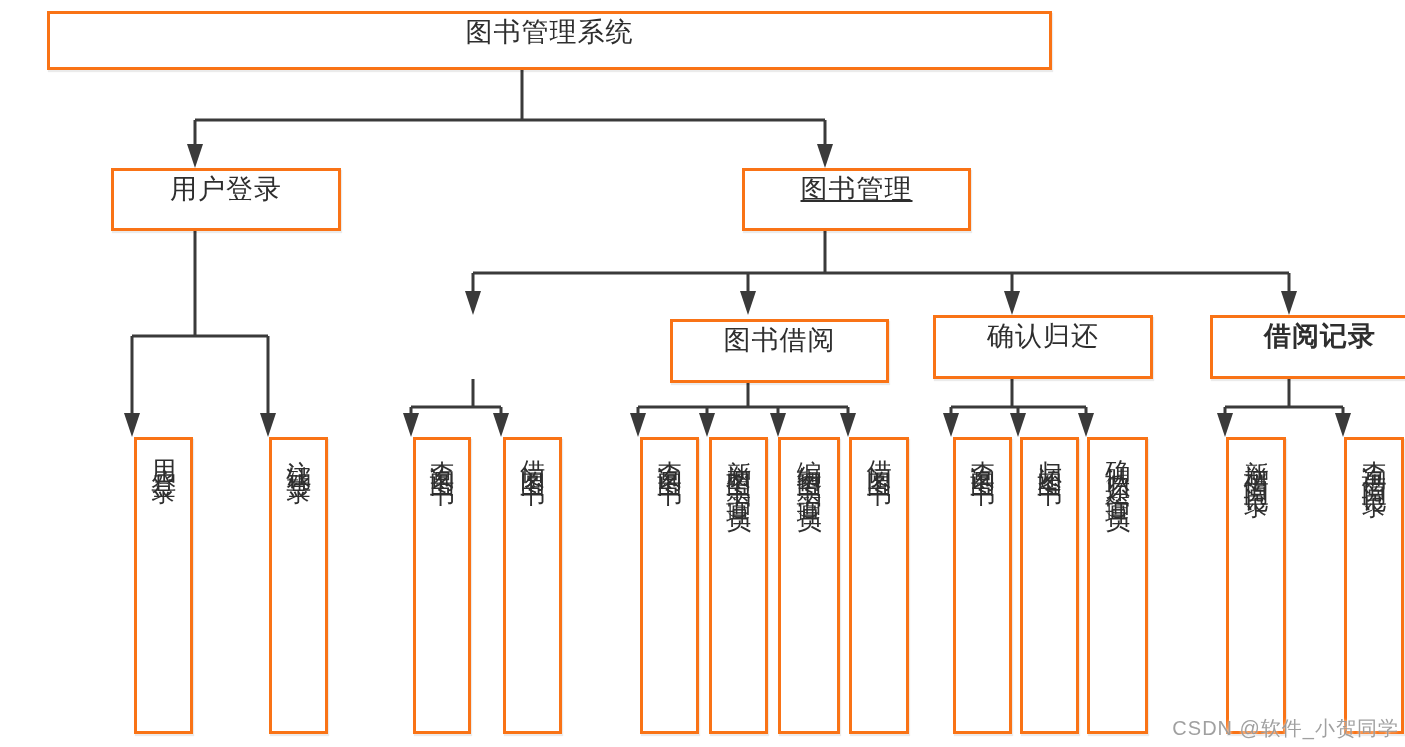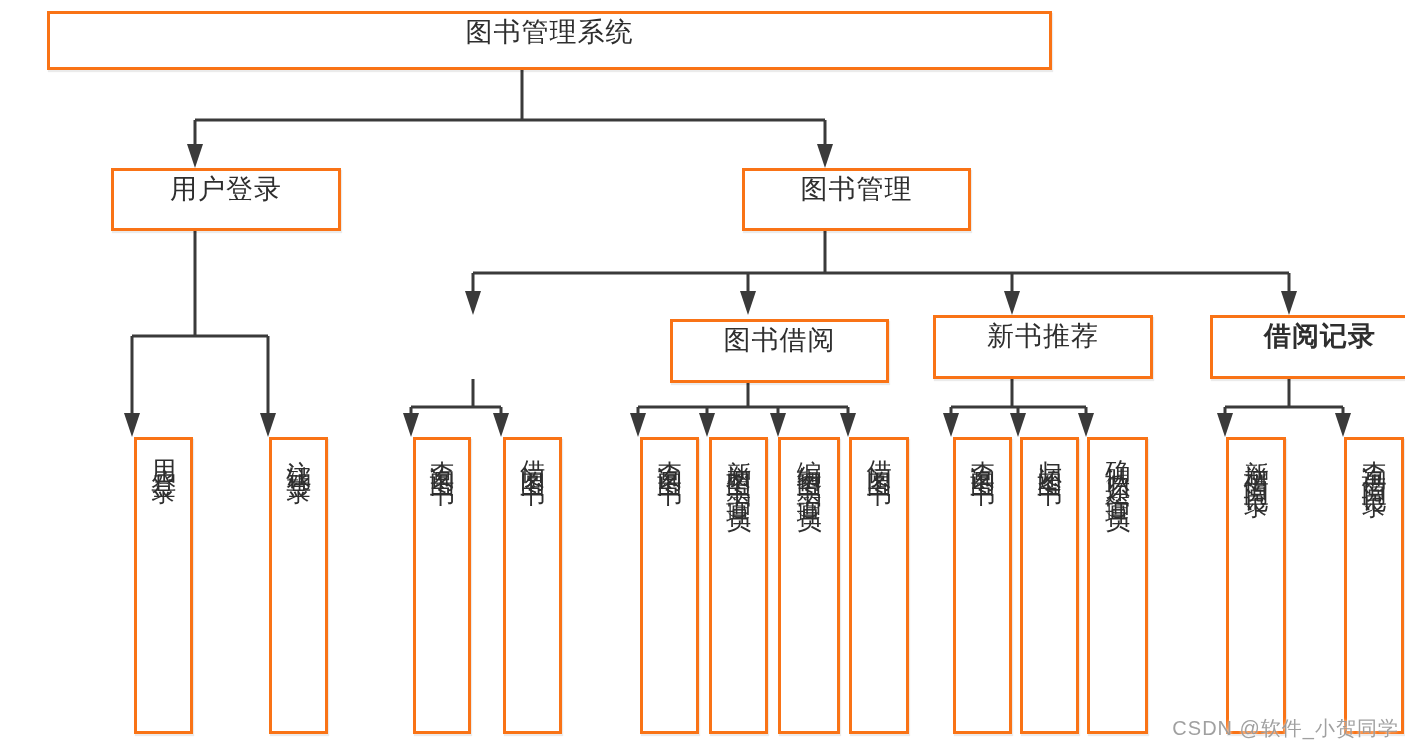--- a/index.html
+++ b/index.html
@@ -39,21 +39,21 @@
     writing-mode: vertical-lr;
     text-orientation: mixed;
     font-size: 25px;
     letter-spacing: 7px;
     line-height: 1.1;
     white-space: nowrap;
   }
   
   .n-root  { left: 16px;   top: 11px;  width: 1005px; height: 59px; }
   .n-l2a   { left: 80px;   top: 168px; width: 230px;  height: 63px; }
-  .n-l2b   { left: 711px;  top: 168px; width: 229px;  height: 63px; }
+  .n-l2b   { left: 711px;  top: 168px; width: 229px;  height: 63px; text-decoration: underline; }
   .n-l3a   { left: 364px;  top: 315px; width: 218px;  height: 64px; }
   .n-l3b   { left: 639px;  top: 319px; width: 219px;  height: 64px; }
   .n-l3c   { left: 902px;  top: 315px; width: 220px;  height: 64px; }
   .n-l3d   { left: 1179px; top: 315px; width: 220px;  height: 64px; font-weight: bold; }
   .leaf    { top: 437px; height: 297px; }
   .n-a1 { left: 103px;  width: 59px; }
   .n-a2 { left: 238px;  width: 59px; }
   .n-b1 { left: 382px;  width: 58px; }
   .n-b2 { left: 472px;  width: 59px; }
   .n-c1 { left: 609px;  width: 59px; }
@@ -129,21 +129,21 @@
     <span class="lbl-h">用户登录</span>
   </div>
   <div class="box n-l2b">
     <span class="lbl-h">图书管理</span>
   </div>
 
   <div class="box n-l3b">
     <span class="lbl-h">图书借阅</span>
   </div>
   <div class="box n-l3c">
-    <span class="lbl-h">新书推荐</span>
+    <span class="lbl-h">确认归还</span>
   </div>
   <div class="box n-l3d">
     <span class="lbl-h">借阅记录</span>
   </div>
 
   <div class="box leaf n-a1">
     <span class="lbl-v">用户登录</span>
   </div>
   <div class="box leaf n-a2">
     <span class="lbl-v">注销登录</span>

